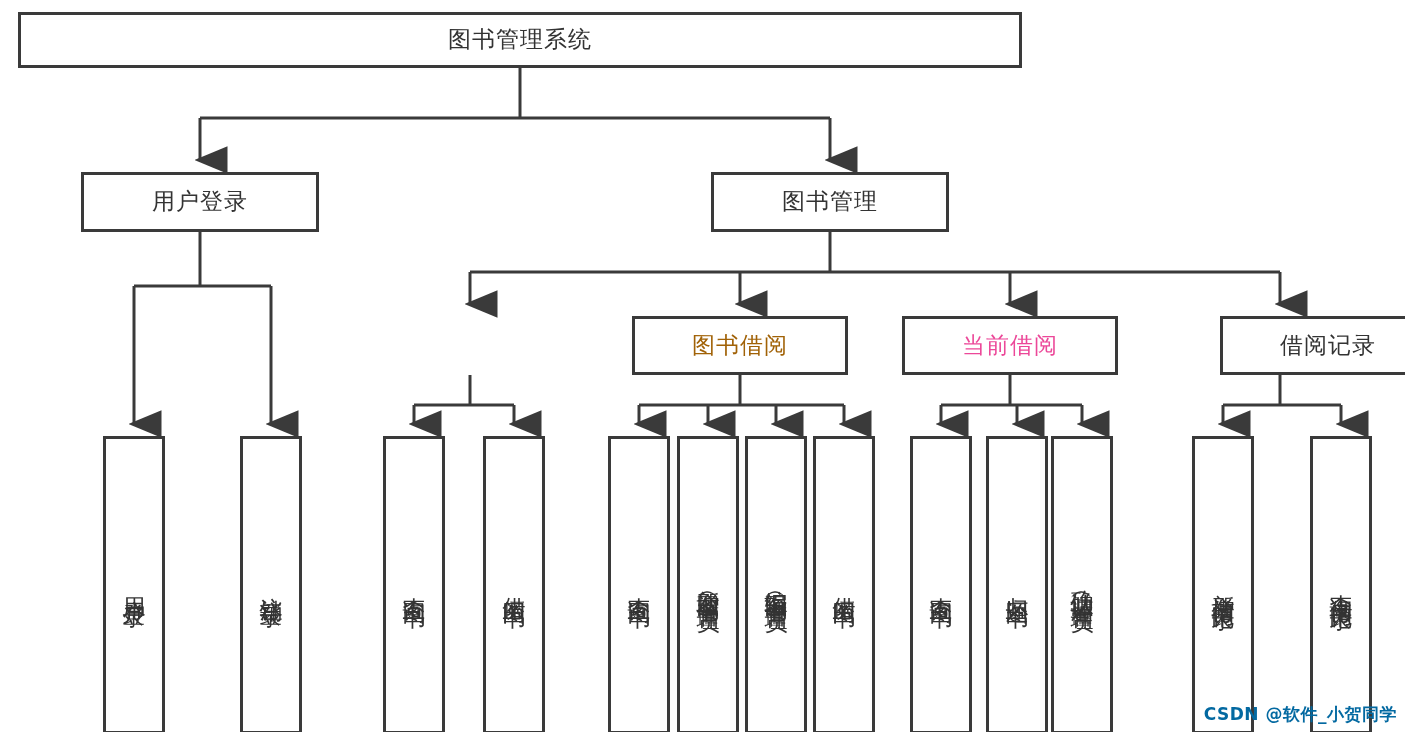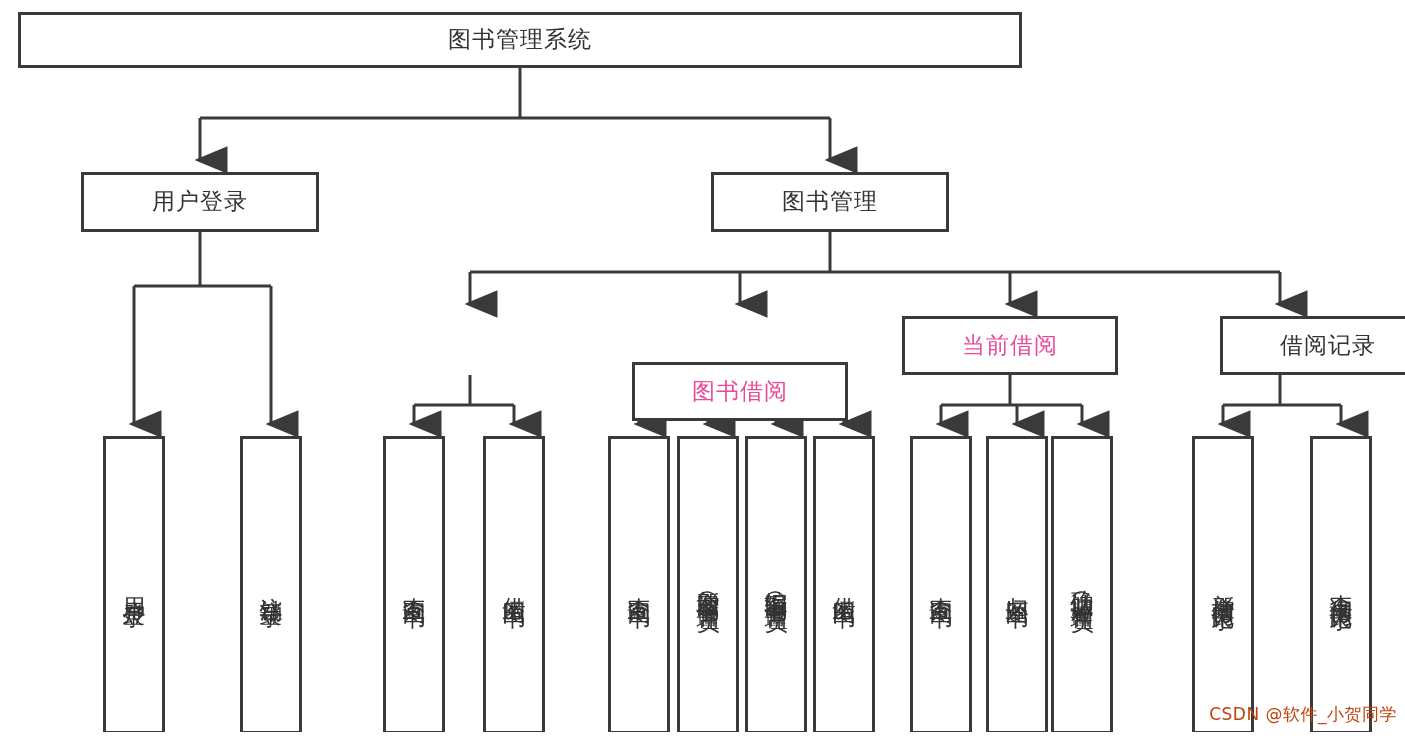--- a/index.html
+++ b/index.html
@@ -128,21 +128,21 @@
     <span>图书管理系统</span>
   </div>
 
   <div class="node horiz" style="left: 81px; top: 172px; width: 238px; height: 60px; border-color: rgb(58, 58, 58); border-width: 3px; background: rgb(255, 255, 255); color: rgb(51, 51, 51);">
     <span>用户登录</span>
   </div>
   <div class="node horiz" style="left: 711px; top: 172px; width: 238px; height: 60px; border-color: rgb(58, 58, 58); border-width: 3px; background: rgb(255, 255, 255); color: rgb(51, 51, 51);">
     <span>图书管理</span>
   </div>
 
-  <div class="node horiz" style="left: 632px; top: 316px; width: 216px; height: 59px; border-color: rgb(58, 58, 58); border-width: 3px; background: rgb(255, 255, 255); color: #ec4899; margin-top: 46px;">
+  <div class="node horiz" style="left: 632px; top: 316px; width: 216px; height: 59px; border-color: rgb(58, 58, 58); border-width: 3px; background: rgb(255, 255, 255); color: #a16207;">
     <span>图书借阅</span>
   </div>
   <div class="node horiz" style="left: 902px; top: 316px; width: 216px; height: 59px; border-color: rgb(58, 58, 58); border-width: 3px; background: rgb(255, 255, 255); color: #ec4899;">
     <span>当前借阅</span>
   </div>
   <div class="node horiz" style="left: 1172px; top: 316px; width: 216px; height: 59px; border-color: rgb(58, 58, 58); border-width: 3px; background: rgb(255, 255, 255); color: rgb(51, 51, 51); margin-left: 48px;">
     <span>借阅记录</span>
   </div>
 
   <div class="node vert" style="left: 103px; top: 436px; width: 62px; height: 298px; border-color: rgb(58, 58, 58); border-width: 3px; background: rgb(255, 255, 255); color: rgb(51, 51, 51);">
@@ -178,14 +178,14 @@
   <div class="node vert" style="left: 1051px; top: 436px; width: 62px; height: 298px; border-color: rgb(58, 58, 58); border-width: 3px; background: rgb(255, 255, 255); color: rgb(51, 51, 51);">
     <span class="vtext">确认归还（管理员）</span>
   </div>
   <div class="node vert" style="left: 1192px; top: 436px; width: 62px; height: 298px; border-color: rgb(58, 58, 58); border-width: 3px; background: rgb(255, 255, 255); color: rgb(51, 51, 51);">
     <span class="vtext">新增借阅记录</span>
   </div>
   <div class="node vert" style="left: 1310px; top: 436px; width: 62px; height: 298px; border-color: rgb(58, 58, 58); border-width: 3px; background: rgb(255, 255, 255); color: rgb(51, 51, 51);">
     <span class="vtext">查询借阅记录</span>
   </div>
 
-  <div id="watermark" style="color: #c2410c;">CSDN @软件_小贺同学</div>
+  <div id="watermark" style="color: #0369a1; font-weight: bold;">CSDN @软件_小贺同学</div>
 </div>
 
 </body></html>

